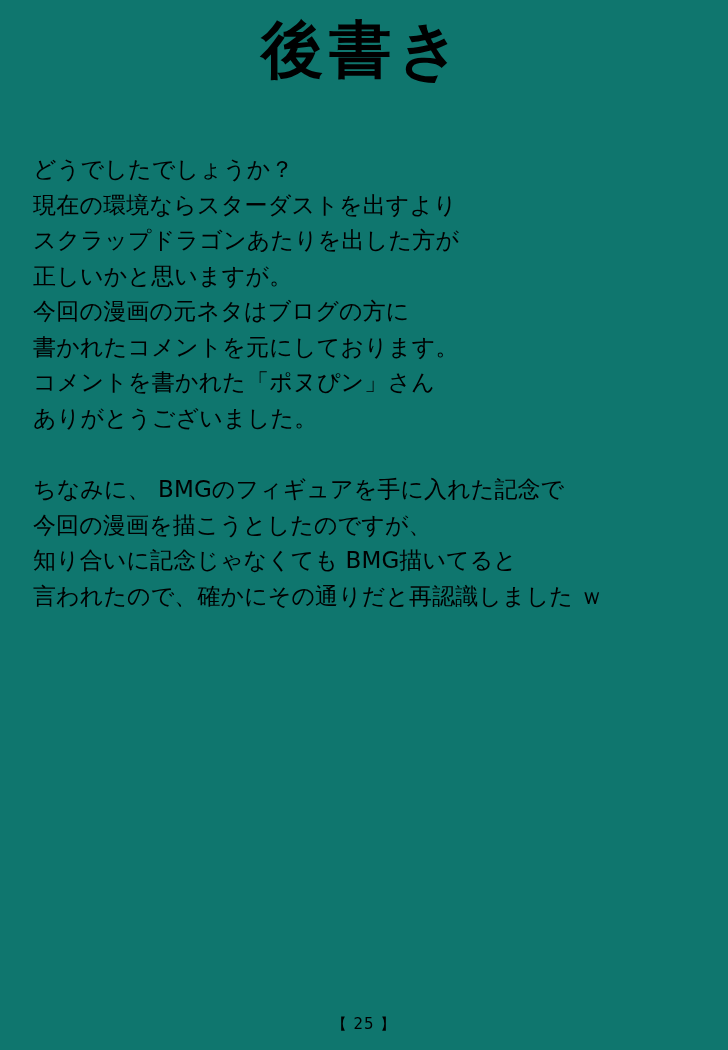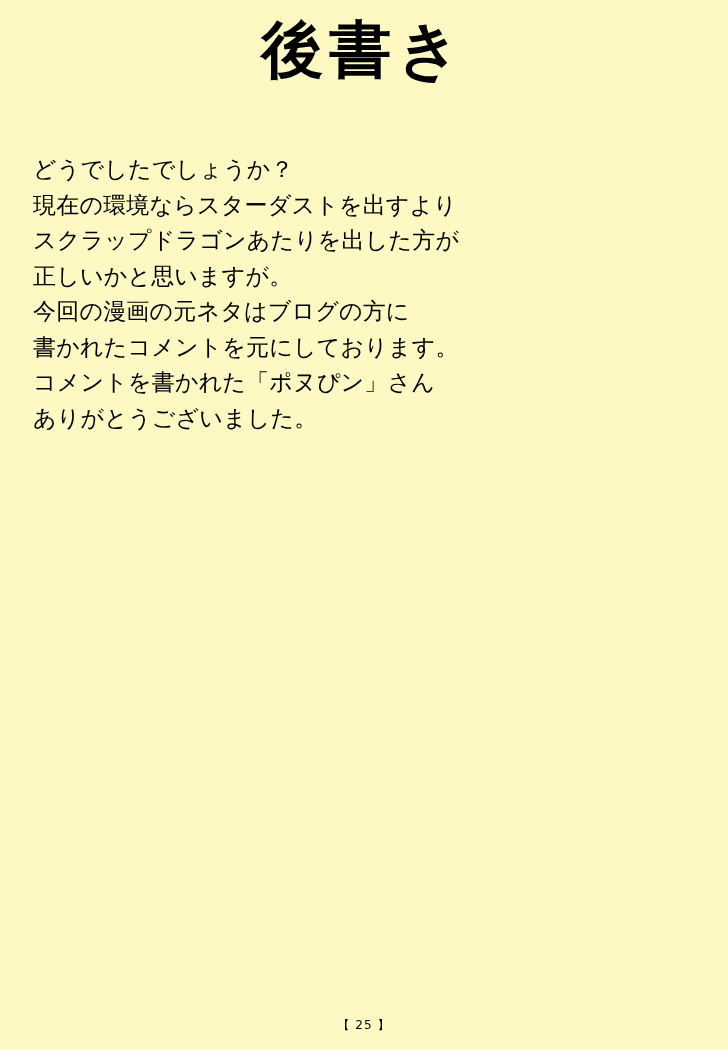--- a/index.html
+++ b/index.html
@@ -11,21 +11,21 @@
     width: 728px;
     height: 1050px;
     position: relative;
     font-family: "DejaVu Sans", "Liberation Sans", sans-serif;
     color: #000000;
     overflow: hidden;
   }
   .page {
     position: absolute;
     inset: 0;
-    background: #fef9c3;
+    background: #0f766e;
   }
   .afterword-title {
     position: absolute;
     top: 14px;
     left: 0;
     width: 100%;
     text-align: center;
     font-family: "DejaVu Sans", "Liberation Sans", sans-serif;
     font-weight: bold;
     font-size: 62px;
@@ -50,38 +50,42 @@
   .para.second {
     margin-top: 36px;
     letter-spacing: 0.1px;
   }
   .page-number {
     position: absolute;
     bottom: 16px;
     left: 0;
     width: 100%;
     text-align: center;
-    font-size: 12px;
+    font-size: 15px;
     letter-spacing: 1px;
     color: #000000;
   }
 </style>
 </head>
 <body>
 
 <div class="page">
 
   <div class="afterword-title">後書き</div>
 
   <div class="body-block">
     <div class="para">どうでしたでしょうか？
 現在の環境ならスターダストを出すより
 スクラップドラゴンあたりを出した方が
 正しいかと思いますが。
 今回の漫画の元ネタはブログの方に
 書かれたコメントを元にしております。
 コメントを書かれた「ポヌぴン」さん
 ありがとうございました。</div>
+    <div class="para second">ちなみに、 BMGのフィギュアを手に入れた記念で
+今回の漫画を描こうとしたのですが、
+知り合いに記念じゃなくても BMG描いてると
+言われたので、確かにその通りだと再認識しました ｗ</div>
   </div>
 
   <div class="page-number">【 25 】</div>
 
 </div>
 
 </body></html>

